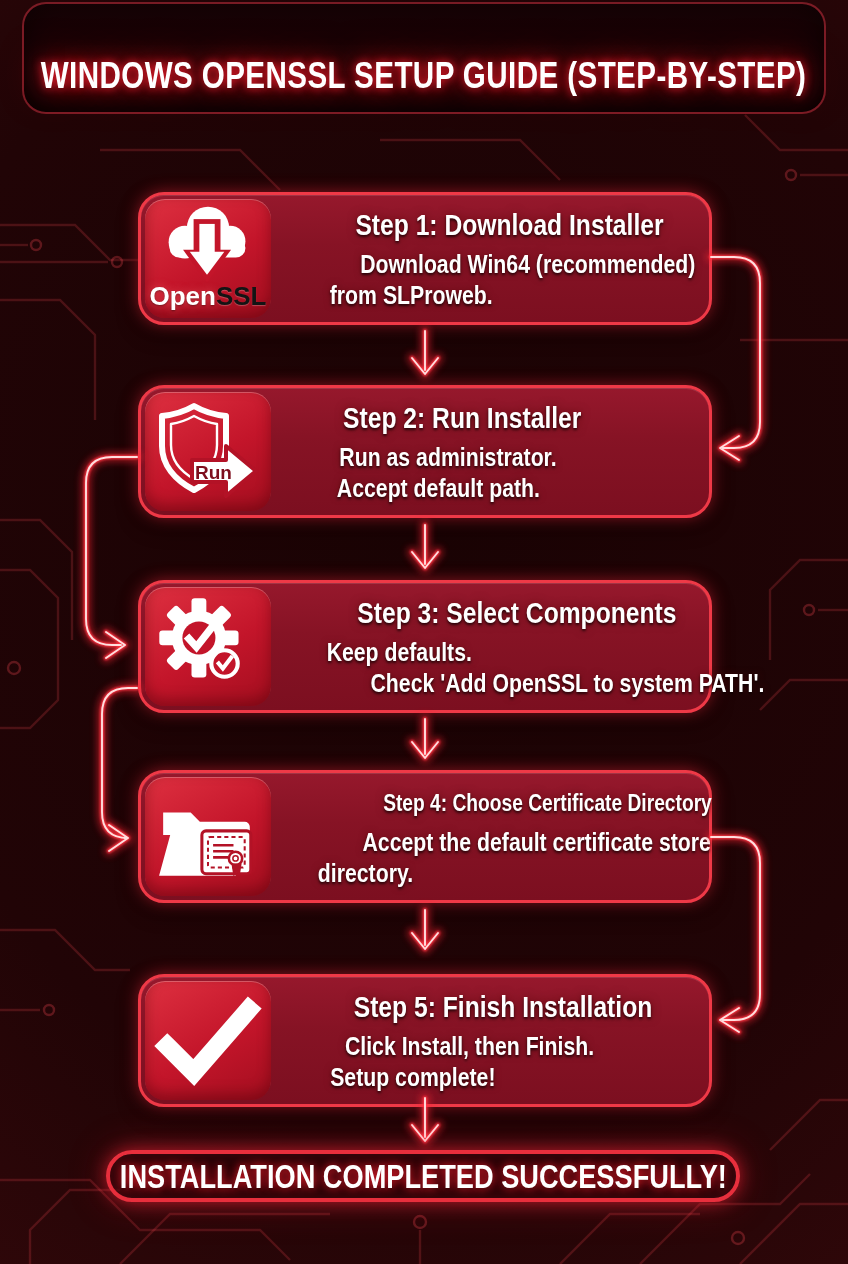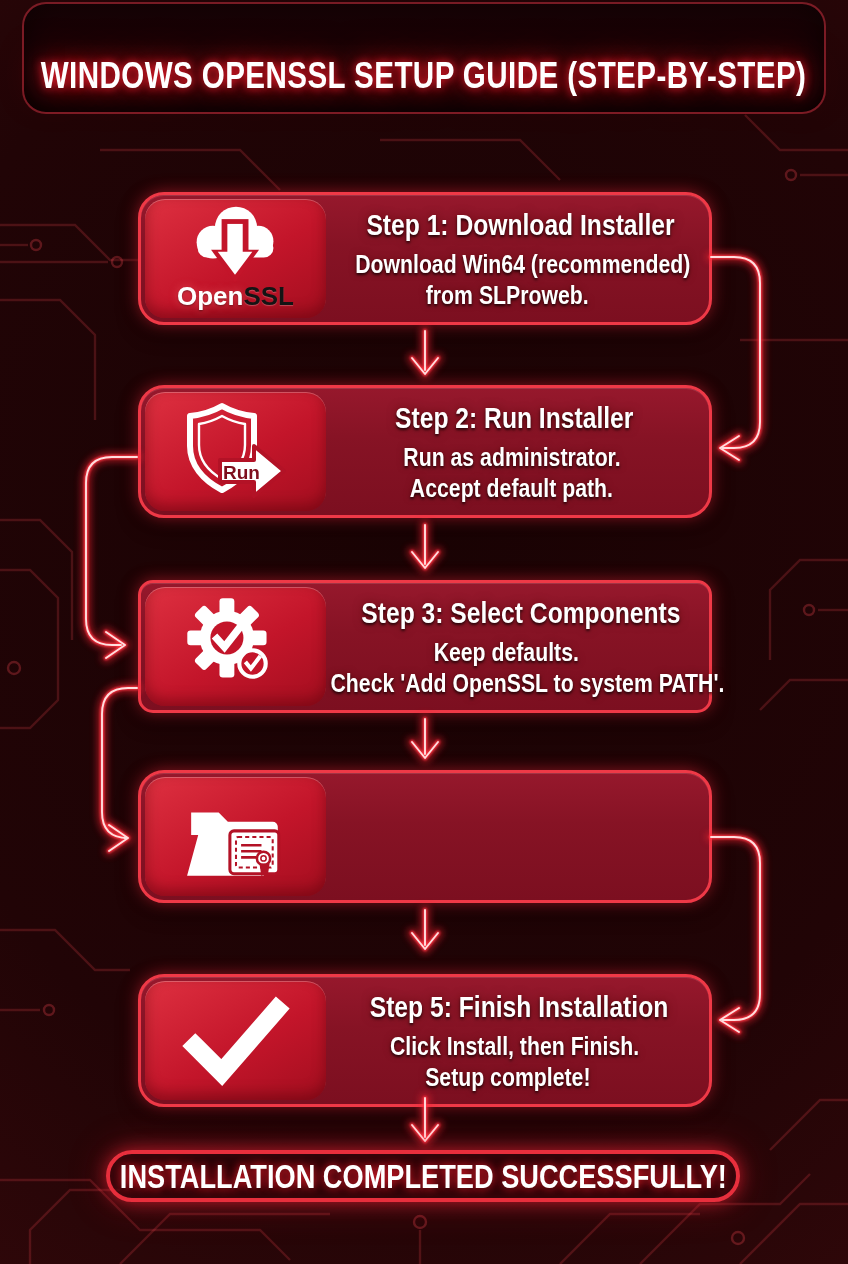--- a/index.html
+++ b/index.html
@@ -31,28 +31,28 @@
     text-shadow:0 0 10px rgba(255,32,48,.95),0 0 26px rgba(255,32,48,.75),0 0 46px rgba(255,32,48,.5),0 2px 2px rgba(0,0,0,.8);
   }
   
   .card{
     position:absolute;left:138px;width:574px;height:133px;border-radius:26px;
     background:linear-gradient(180deg,#96182c 0%,#84122335 40%,#7c0f20 100%),#871325;
     border:3px solid #ef3947;box-sizing:border-box;
     box-shadow:0 0 16px rgba(255,40,60,.5),0 8px 20px rgba(0,0,0,.55),inset 0 1px 0 rgba(255,255,255,.12);
   }
   .tile{
-    position:absolute;left:4px;top:4px;bottom:4px;width:181px;border-radius:20px;
+    position:absolute;left:4px;top:4px;bottom:4px;width:126px;border-radius:20px;
     background:linear-gradient(150deg,#de3040 0%,#c3152a 55%,#a30e1f 100%);
     box-shadow:inset 0 1px 0 rgba(255,255,255,.25),inset 0 -6px 14px rgba(80,0,8,.45);
     display:flex;align-items:center;justify-content:center;
   }
   .ctext{
     position:absolute;right:24px;top:0;bottom:0;left:160px;
-    display:flex;flex-direction:column;justify-content:center;align-items:center;
+    display:flex;flex-direction:column;justify-content:center;align-items:flex-start;
   }
   .heading{
     font-size:29px;font-weight:700;white-space:nowrap;line-height:36px;
     transform:scaleX(.85);transform-origin:100% 50%;
     text-shadow:0 2px 3px rgba(0,0,0,.7),0 0 10px rgba(90,0,10,.7);
   }
   .heading.h-sm{font-size:24px;transform:scaleX(.8);}
   .sline{
     font-size:25px;font-weight:700;white-space:nowrap;line-height:31px;
     transform:scaleX(.85);transform-origin:100% 50%;
@@ -164,21 +164,21 @@
         </g>
       </svg>
     </div>
     <div class="ctext">
       <div class="heading">Step 2: Run Installer</div>
       <div class="sline first">Run as administrator.</div>
       <div class="sline">Accept default path.</div>
     </div>
   </div>
 
-  <div class="card" style="top:580px;border-radius:15px;">
+  <div class="card" style="top:580px;">
     <div class="tile">
       <svg width="104" height="104" viewBox="-52 -52 126 126">
         <g fill="#ffffff">
           <rect x="-9" y="-48" width="18" height="96" rx="4"></rect>
           <rect x="-9" y="-48" width="18" height="96" rx="4" transform="rotate(45)"></rect>
           <rect x="-9" y="-48" width="18" height="96" rx="4" transform="rotate(90)"></rect>
           <rect x="-9" y="-48" width="18" height="96" rx="4" transform="rotate(135)"></rect>
           <circle cx="0" cy="0" r="33"></circle>
         </g>
         <circle cx="0" cy="0" r="20" fill="#c3152a"></circle>
@@ -203,20 +203,25 @@
         <path d="M4 86 L16 42 a7 7 0 0 1 7 -5 h63 a5 5 0 0 1 5 7 L79 86 Z" fill="#ffffff"></path>
         <g transform="translate(46,42)">
           <rect x="0" y="0" width="48" height="42" rx="4" fill="#ffffff" stroke="#b31226" stroke-width="3"></rect>
           <rect x="6" y="6" width="36" height="30" rx="2" fill="none" stroke="#b31226" stroke-width="2" stroke-dasharray="4 3"></rect>
           <path d="M11 14 H31 M11 20 H31 M11 26 H26" stroke="#b31226" stroke-width="2.5" fill="none"></path>
           <circle cx="33" cy="27" r="6.5" fill="#ffffff" stroke="#b31226" stroke-width="2.5"></circle>
           <circle cx="33" cy="27" r="2.6" fill="none" stroke="#b31226" stroke-width="1.5"></circle>
           <path d="M29 32 L31 45 L34 41 L37 45 L39 32 Z" fill="#b31226"></path>
         </g>
       </svg>
+    </div>
+    <div class="ctext">
+      <div class="heading h-sm">Step 4: Choose Certificate Directory</div>
+      <div class="sline first">Accept the default certificate store</div>
+      <div class="sline">directory.</div>
     </div>
   </div>
 
   <div class="card" style="top:958px;margin-top:16px;">
     <div class="tile">
       <svg width="112" height="98" viewBox="0 0 110 96">
         <path d="M15 53 L41 79 L95 17" fill="none" stroke="#ffffff" stroke-width="18" stroke-linecap="square" stroke-linejoin="miter"></path>
       </svg>
     </div>
     <div class="ctext">

